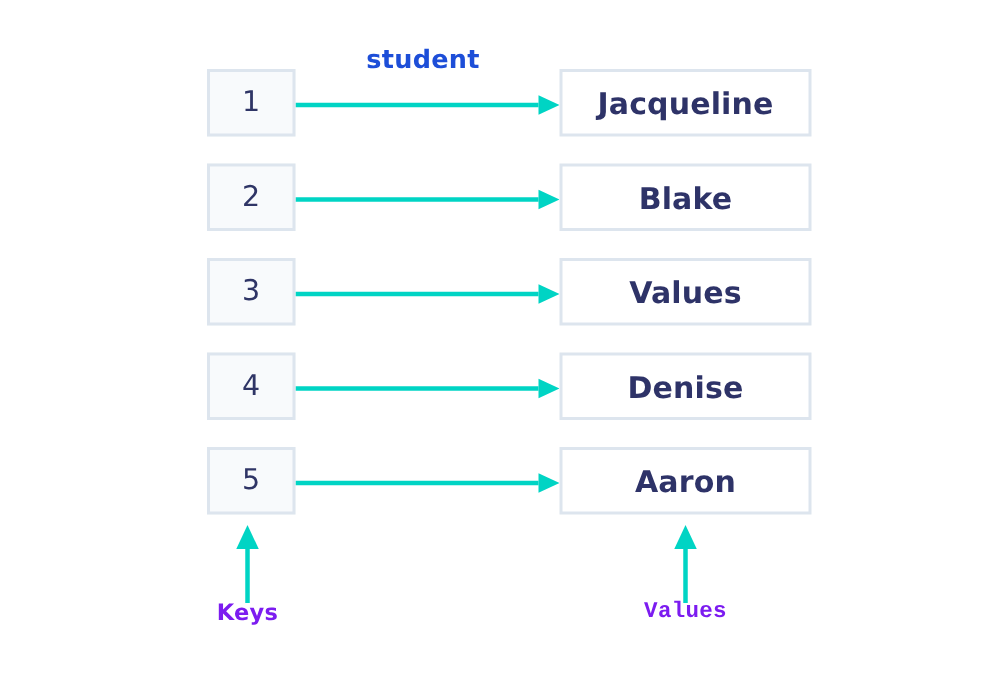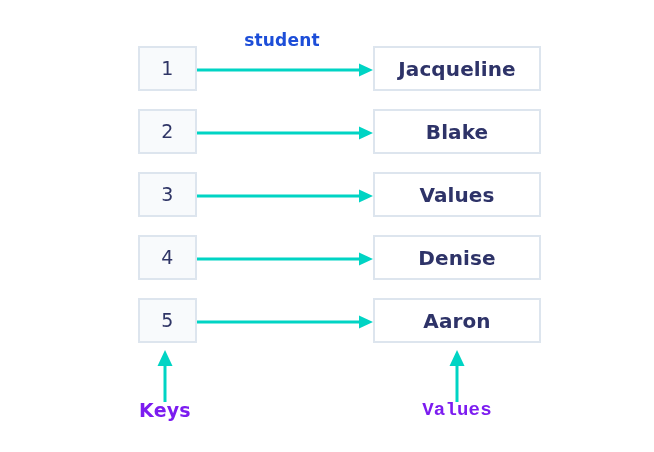--- a/index.html
+++ b/index.html
@@ -87,21 +87,21 @@
     width: 22px;
     height: 52px;
     pointer-events: none;
   }
   .up-arrow svg { display: block; }
 
   .axis-label {
     position: absolute;
     width: 160px;
     text-align: center;
-    font-size: 19px;
+    font-size: 15px;
     font-weight: 700;
     color: #7c1cf0;
     letter-spacing: 0.2px;
   }
   #keys-label    { left: 85px;  top: 399px; }
   #values-label  { left: 377px; top: 399px; font-family: Liberation Mono, monospace; }
 </style>
 </head>
 <body>
 

